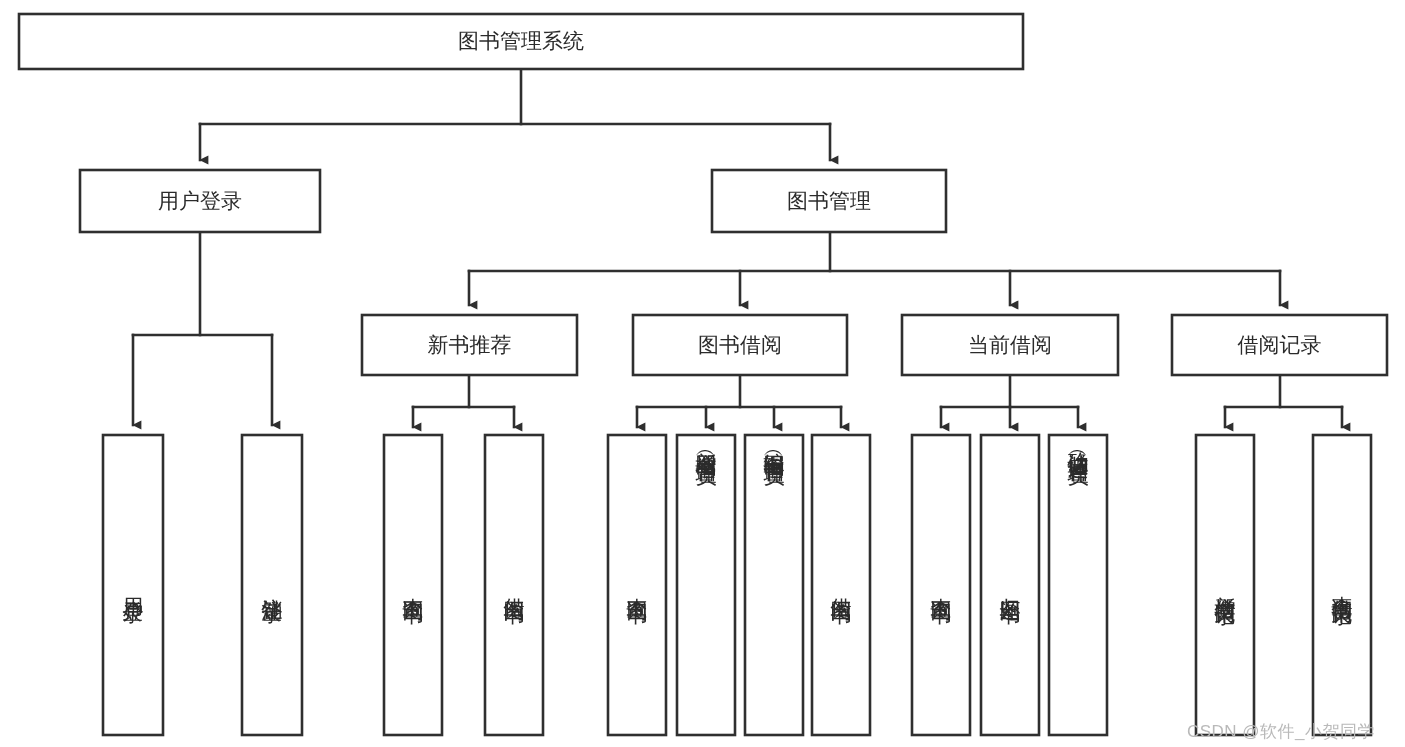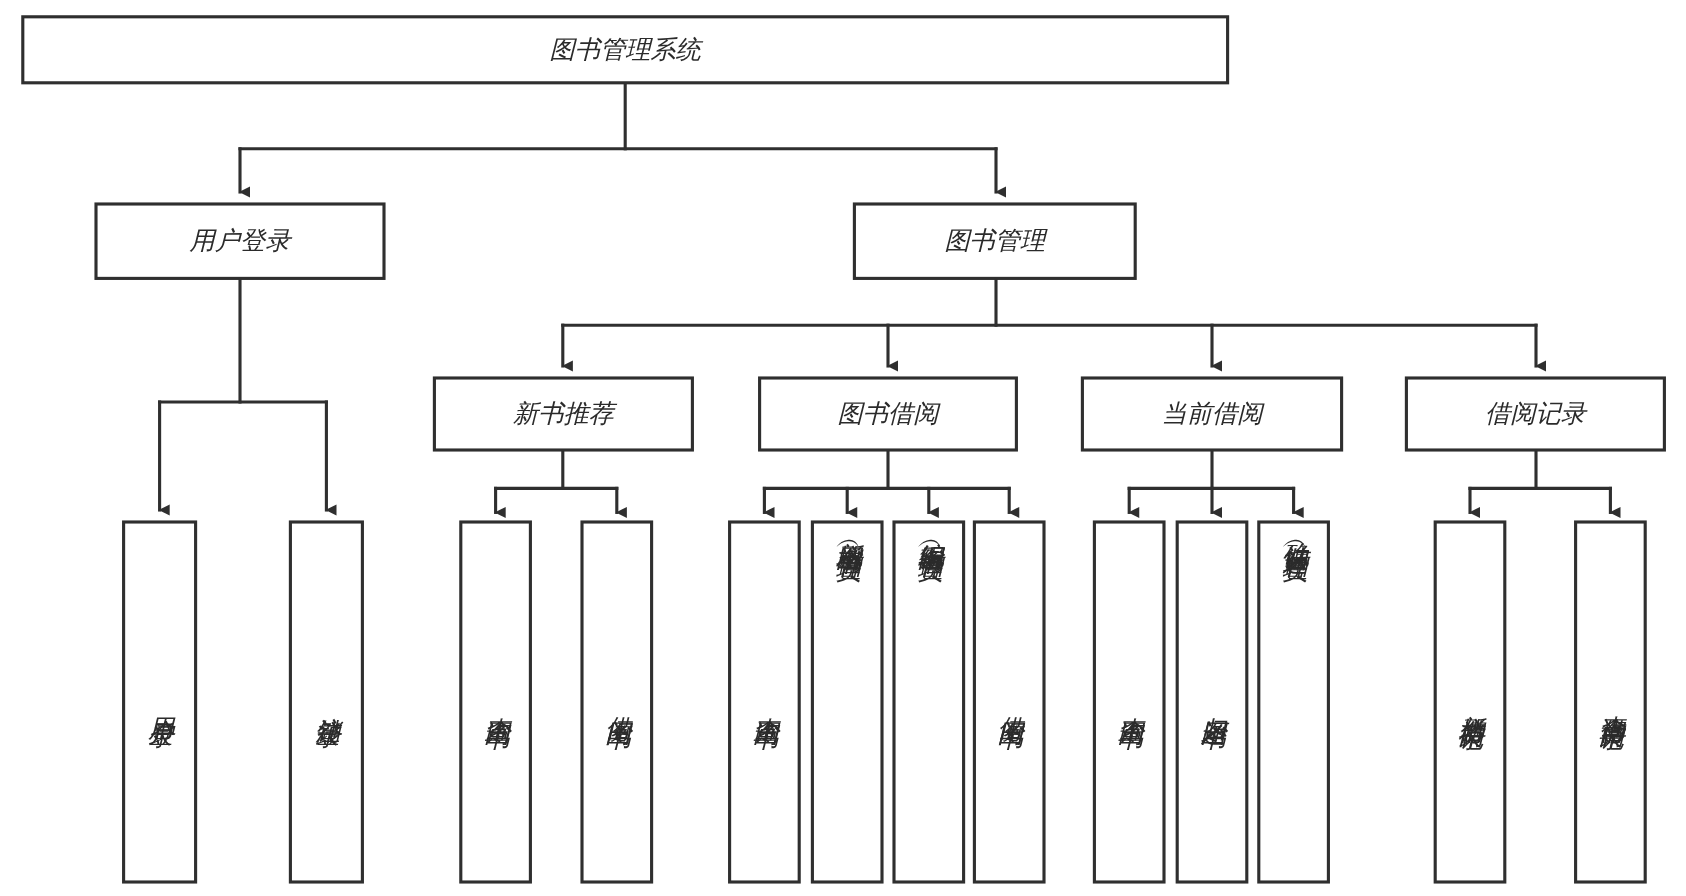--- a/index.html
+++ b/index.html
@@ -2,21 +2,21 @@
 <html><head>
 <meta charset="utf-8">
 <style>
   html,body{margin:0;padding:0;}
   body{
     width:1405px;height:747px;
     background:#ffffff;
     font-family:"Liberation Sans","DejaVu Sans",sans-serif;
     overflow:hidden;
   }
-  #diagram-root{position:relative;width:1383px;height:747px;font-style:italic;}
+  #diagram-root{position:relative;width:1383px;height:747px;}
   svg#flow{position:absolute;left:0;top:0;width:1405px;height:747px;display:block;}
   .node-box{
     fill:#ffffff;
     stroke:#2f2f2f;
     stroke-width:2.6;
   }
   .conn{
     stroke:#2f2f2f;
     stroke-width:2.6;
     fill:none;
@@ -190,13 +190,14 @@
     <span class="v-label">确认归还（管理员）</span>
   </div>
 
   <div class="v-label-wrap" style="left:1196px;top:435px;width:58px;height:300px;">
     <span class="v-label">新增借阅记录</span>
   </div>
   <div class="v-label-wrap" style="left:1313px;top:435px;width:58px;height:300px;">
     <span class="v-label">查询借阅记录</span>
   </div>
 
+  <div id="watermark">CSDN @软件_小贺同学</div>
 </div>
 
 </body></html>

